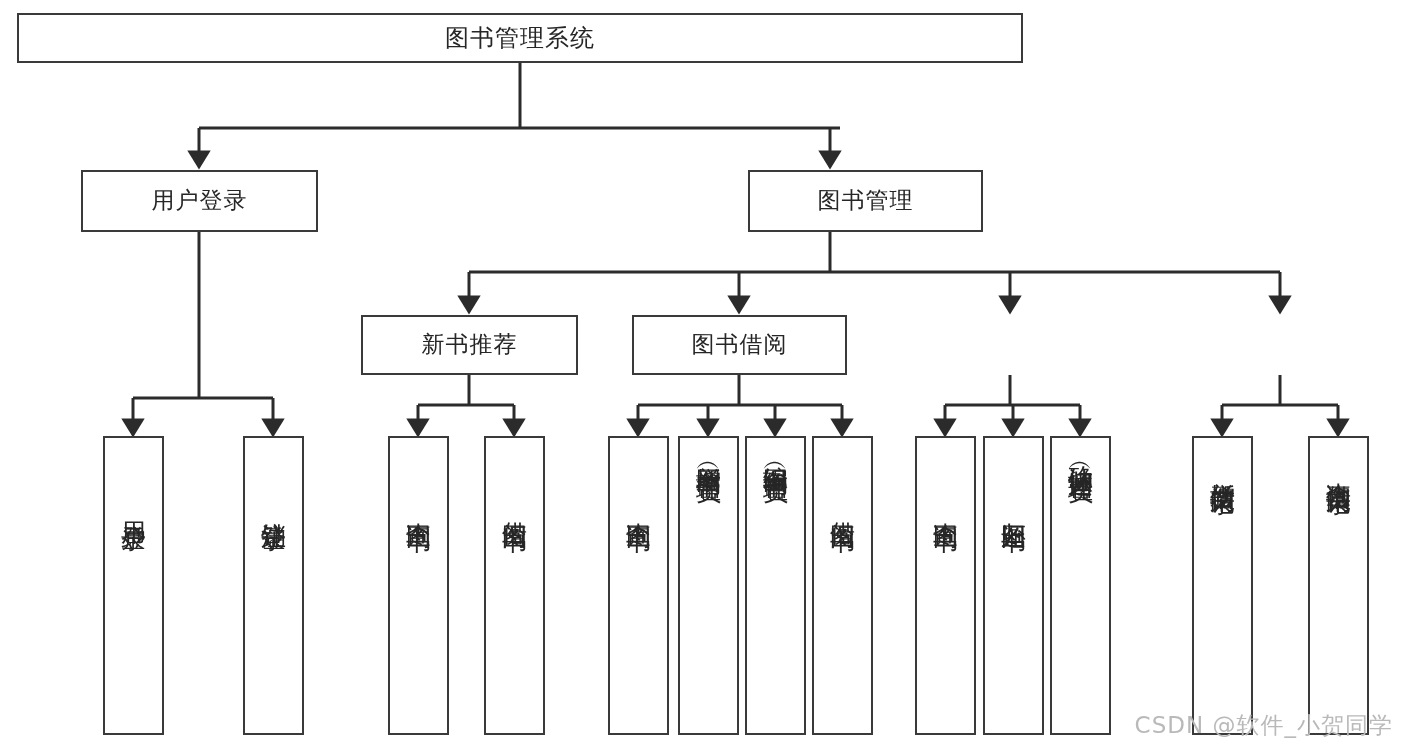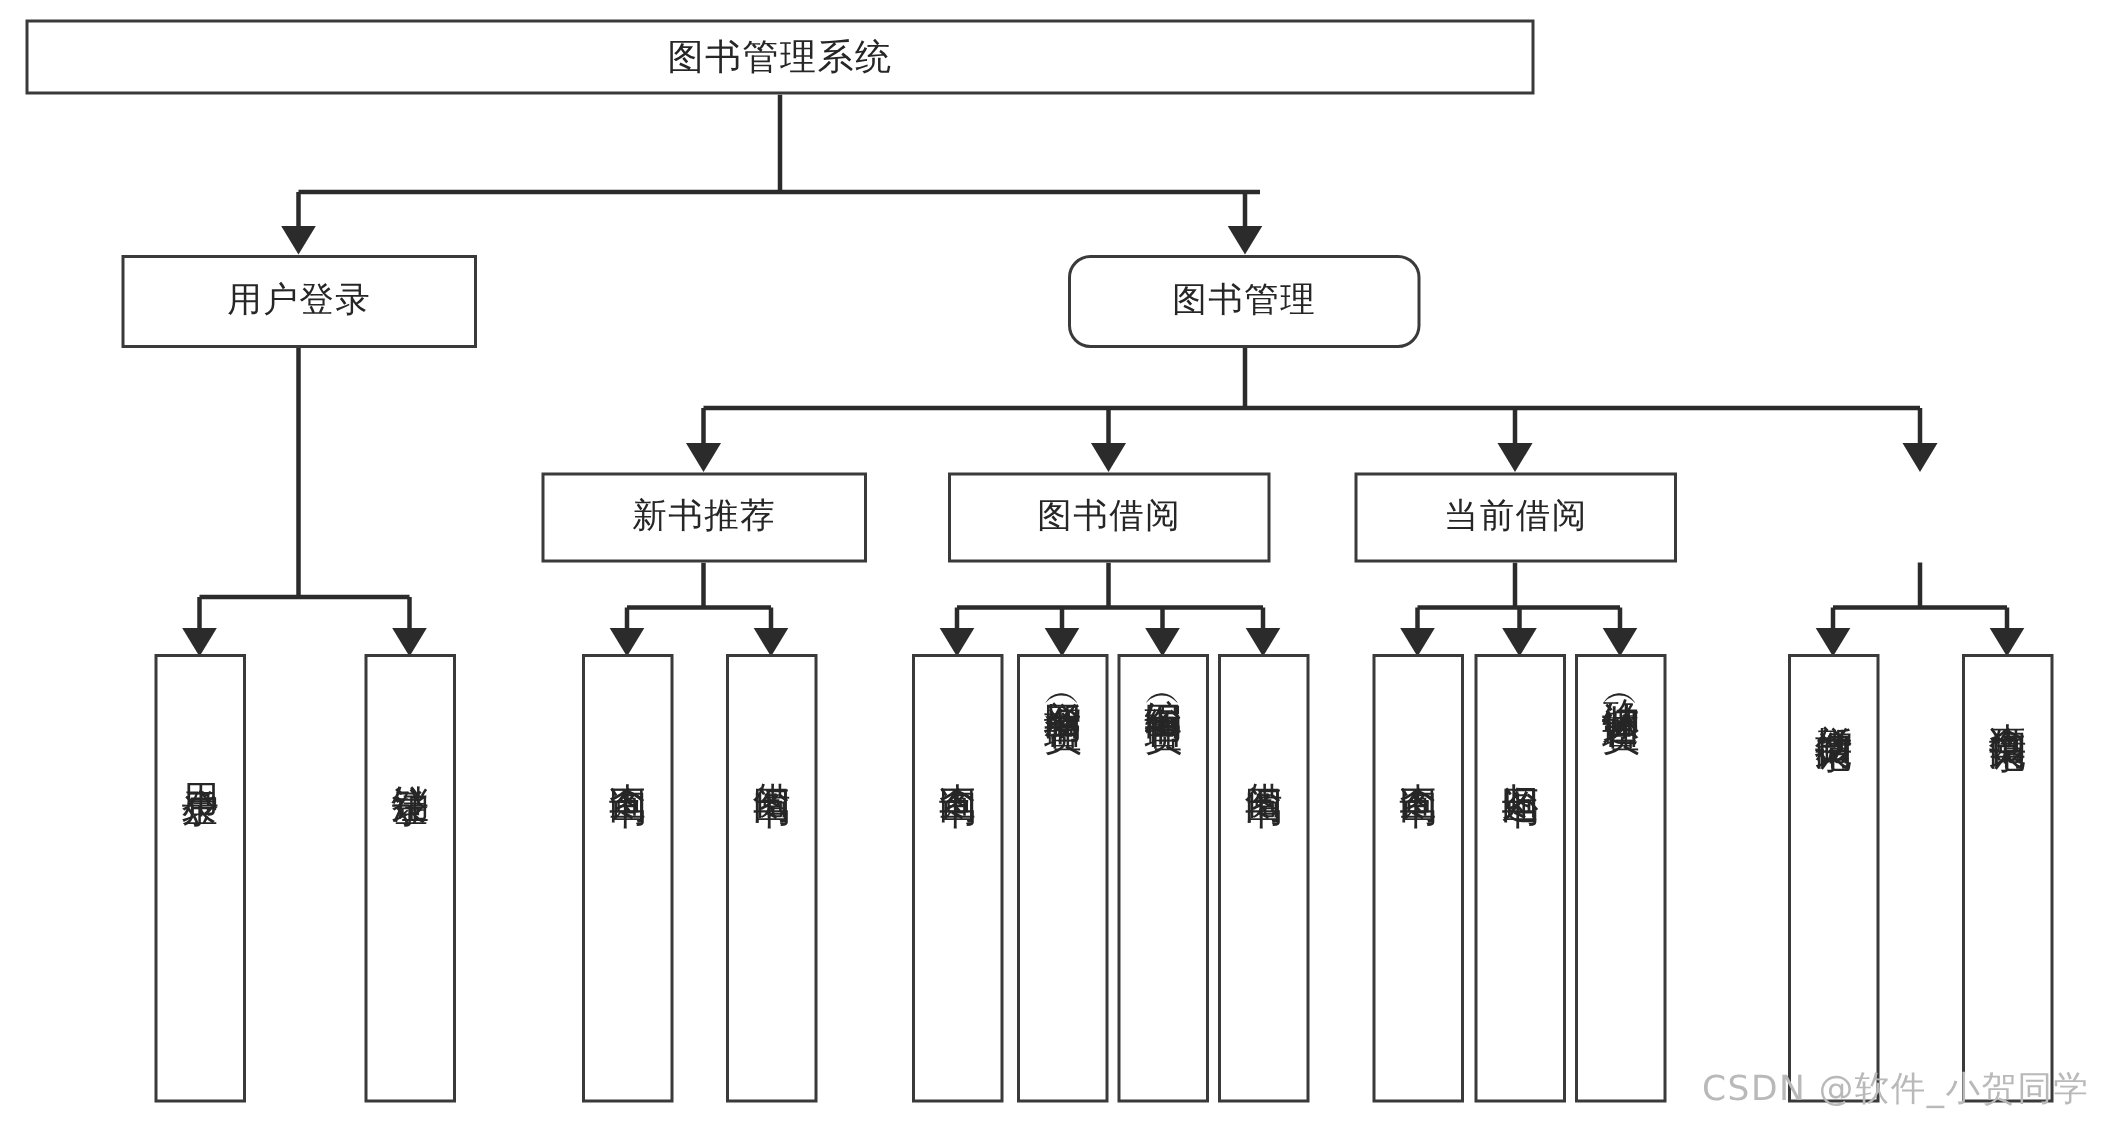--- a/index.html
+++ b/index.html
@@ -146,35 +146,32 @@
   </svg>
 
   <div class="node node-h node-root" style="left:17px; top:13px; width:1006px; height:50px;">
     <span>图书管理系统</span>
   </div>
 
   <div class="node node-h" style="left:81px; top:170px; width:237px; height:62px;">
     <span>用户登录</span>
   </div>
 
-  <div class="node node-h" style="left:712px; top:170px; width:235px; height:62px;border-radius:15px;">
+  <div class="node node-h" style="left:748px; top:170px; width:235px; height:62px;">
     <span>图书管理</span>
   </div>
 
   <div class="node node-h" style="left:361px; top:315px; width:217px; height:60px;">
     <span>新书推荐</span>
   </div>
 
   <div class="node node-h" style="left:632px; top:315px; width:215px; height:60px;">
     <span>图书借阅</span>
   </div>
 
-  <div class="node node-h" style="left:903px; top:315px; width:215px; height:60px;">
-    <span>当前借阅</span>
-  </div>
 
 
   <div class="node node-leaf leaf-short" style="left:103px; top:436px; width:61px; height:299px;">
     <span class="leaf-text">用户登录</span>
   </div>
 
   <div class="node node-leaf leaf-short" style="left:243px; top:436px; width:61px; height:299px;">
     <span class="leaf-text">注销登录</span>
   </div>
 

